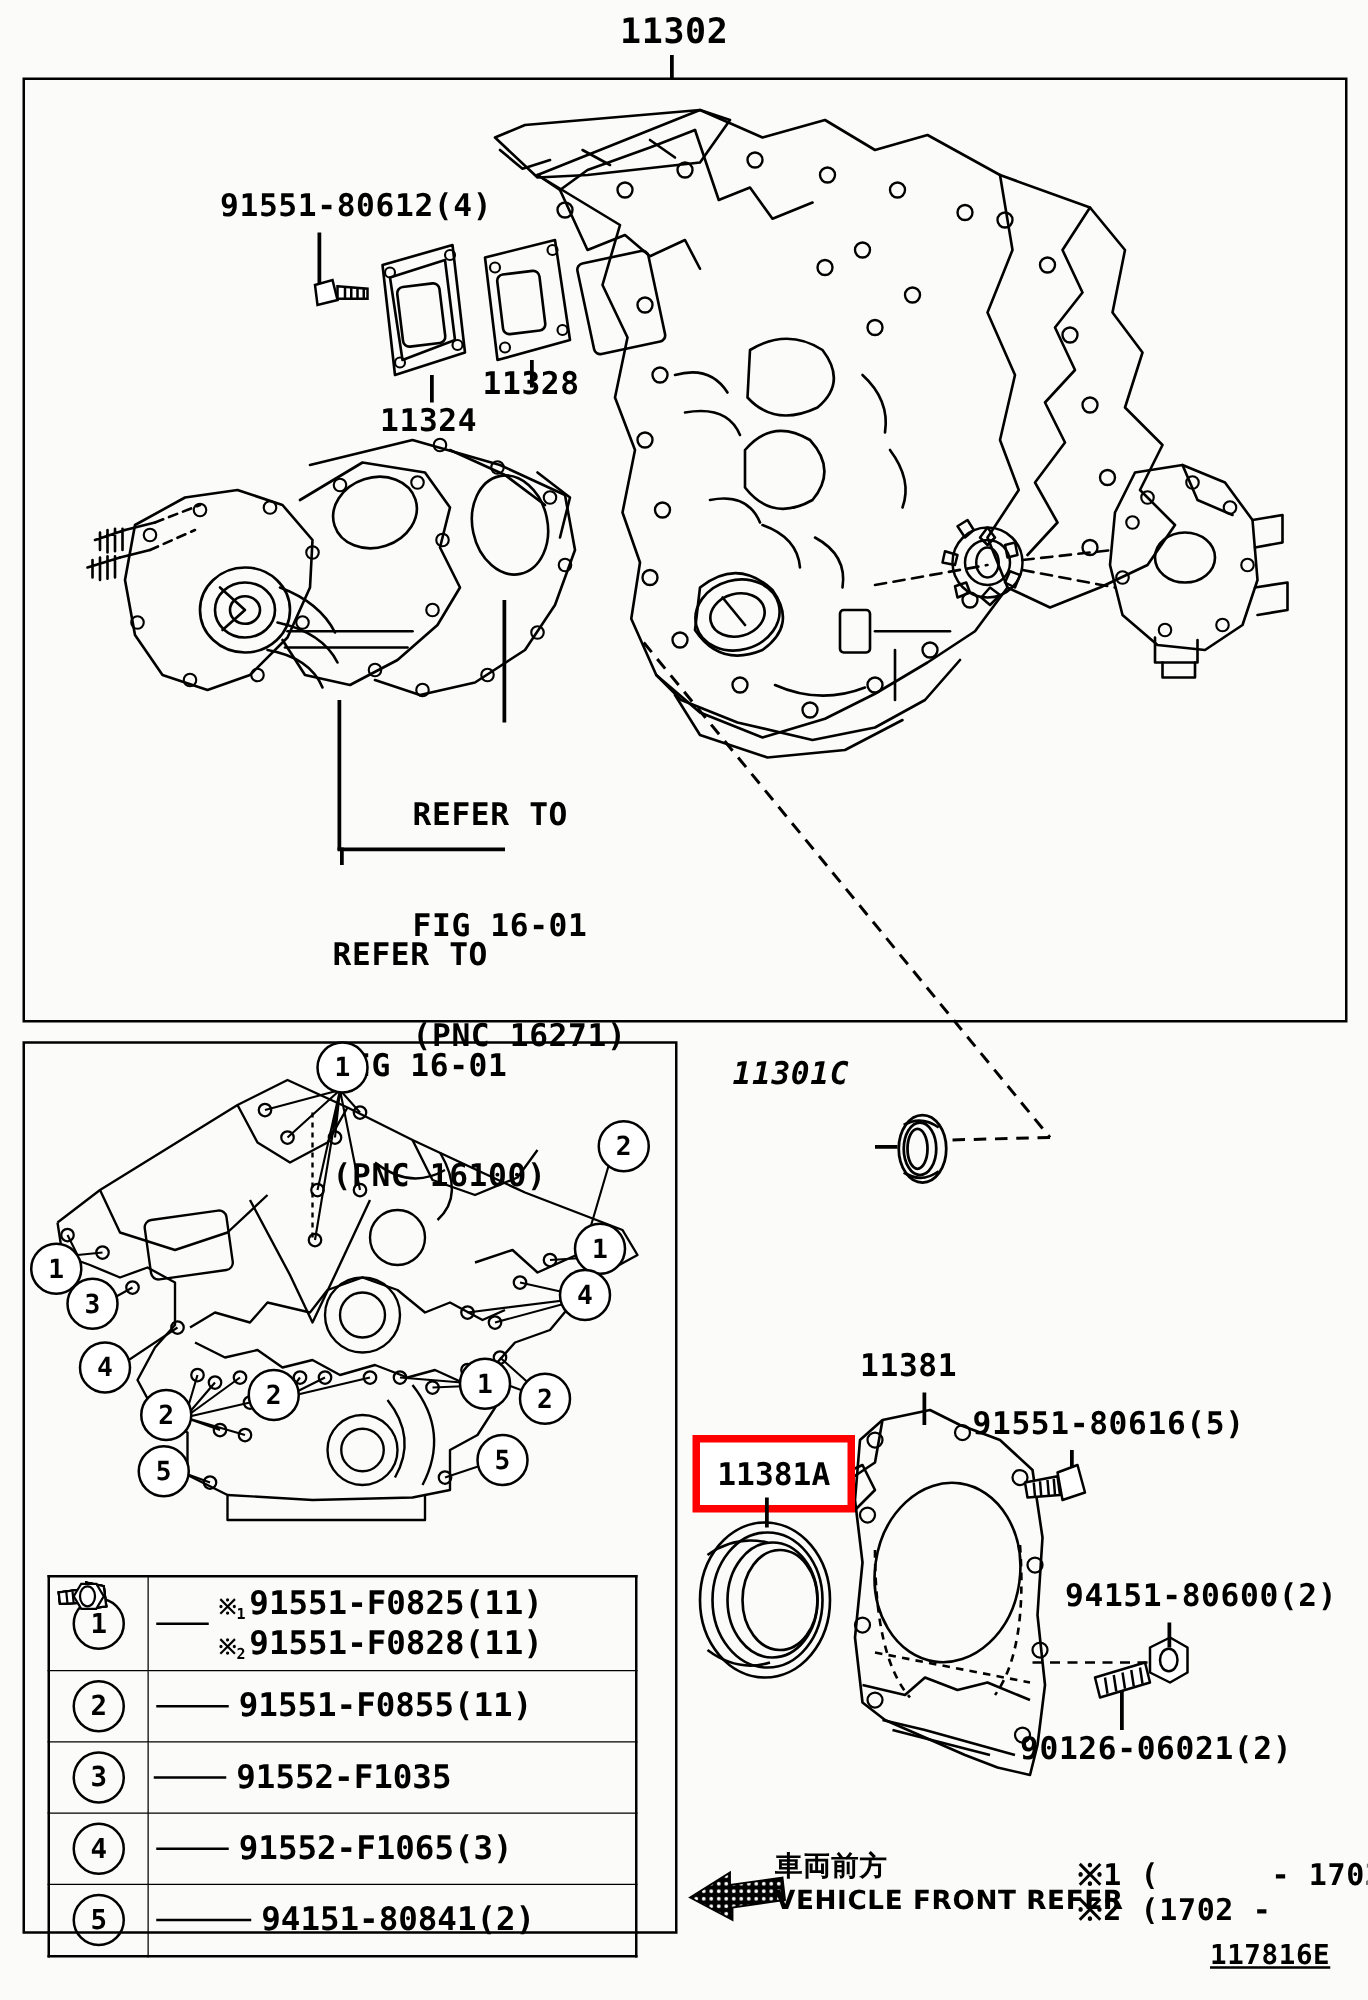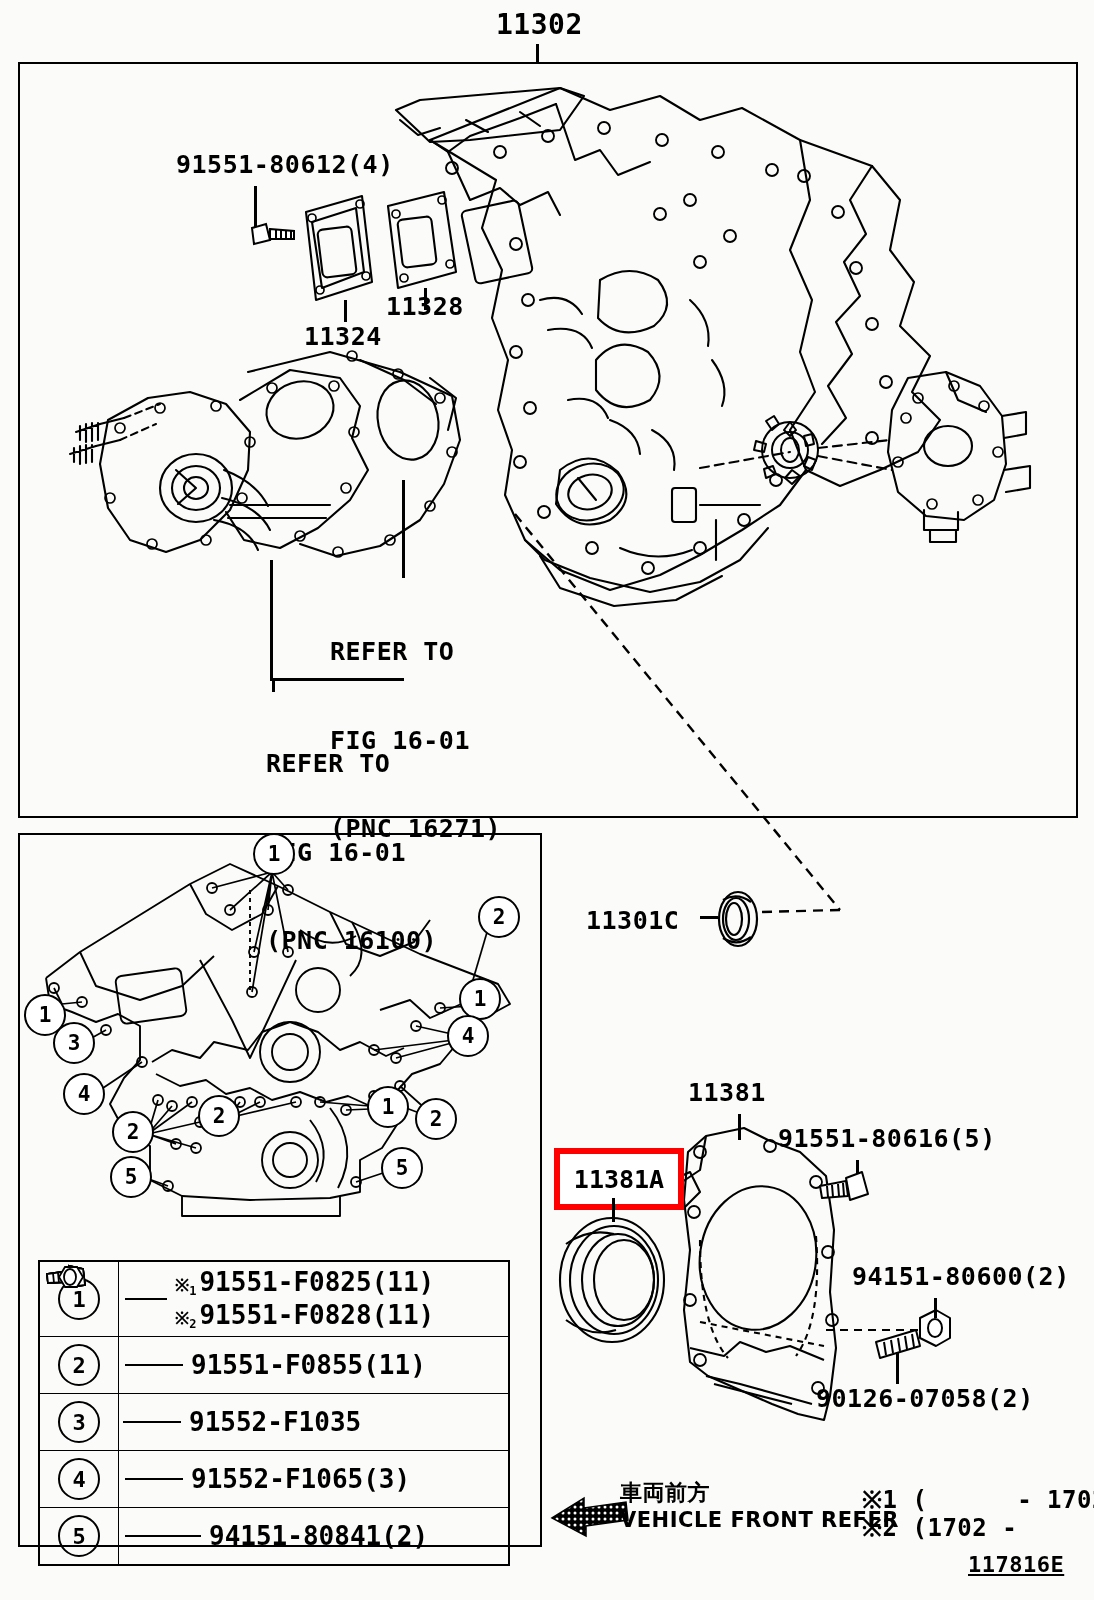--- a/index.html
+++ b/index.html
@@ -269,21 +269,21 @@
 <div class="leader" style="left:270px;top:678px;width:134px;height:2.5px;"></div>
 <div class="leader" style="left:272px;top:678px;width:2.5px;height:14px;"></div>
 
 <svg width="1094" height="1600">
   <g fill="none" stroke="#000" stroke-width="2.4" stroke-dasharray="10 7">
     <path d="M515 514 L840 910"></path>
     <path d="M840 910 L760 912"></path>
   </g>
 </svg>
 
-<div class="lbl pn-sm" style="left:586px;top:906px;">11301C</div>
+<div class="lbl pn-sm" style="left:586px;top:844px;font-style:italic;">11301C</div>
 <div class="leader" style="left:700px;top:916px;width:18px;height:2.5px;"></div>
 <svg width="70" height="80" style="left:710px;top:882px;">
   <g fill="none" stroke="#000" stroke-width="2.2">
     <ellipse cx="28" cy="37" rx="19" ry="27"></ellipse>
     <ellipse cx="26" cy="37" rx="13" ry="21"></ellipse>
     <ellipse cx="24" cy="37" rx="8" ry="16"></ellipse>
     <path d="M13 18 q14 -8 28 2"></path>
     <path d="M13 56 q14 9 28 -1"></path>
   </g>
 </svg>
@@ -589,21 +589,21 @@
 
 <div class="lbl pn-sm" style="left:688px;top:1078px;">11381</div>
 <div class="leader" style="left:738px;top:1114px;width:2.5px;height:26px;"></div>
 
 <div class="lbl pn-sm" style="left:778px;top:1124px;">91551-80616(5)</div>
 <div class="leader" style="left:856px;top:1160px;width:2.5px;height:14px;"></div>
 
 <div class="lbl pn-sm" style="left:852px;top:1262px;">94151-80600(2)</div>
 <div class="leader" style="left:934px;top:1298px;width:2.5px;height:20px;"></div>
 
-<div class="lbl pn-sm" style="left:816px;top:1384px;">90126-07058(2)</div>
+<div class="lbl pn-sm" style="left:816px;top:1384px;">90126-06021(2)</div>
 <div class="leader" style="left:896px;top:1352px;width:2.5px;height:32px;"></div>
 
 <div class="redbox" style="left:554px;top:1148px;width:118px;height:50px;">
   <span class="pn-sm">11381A</span>
 </div>
 <div class="leader" style="left:612px;top:1198px;width:2.5px;height:24px;"></div>
 
 <svg width="200" height="70" style="left:548px;top:1486px;">
   <defs>
     <pattern id="dotpat" width="6" height="6" patternUnits="userSpaceOnUse">

